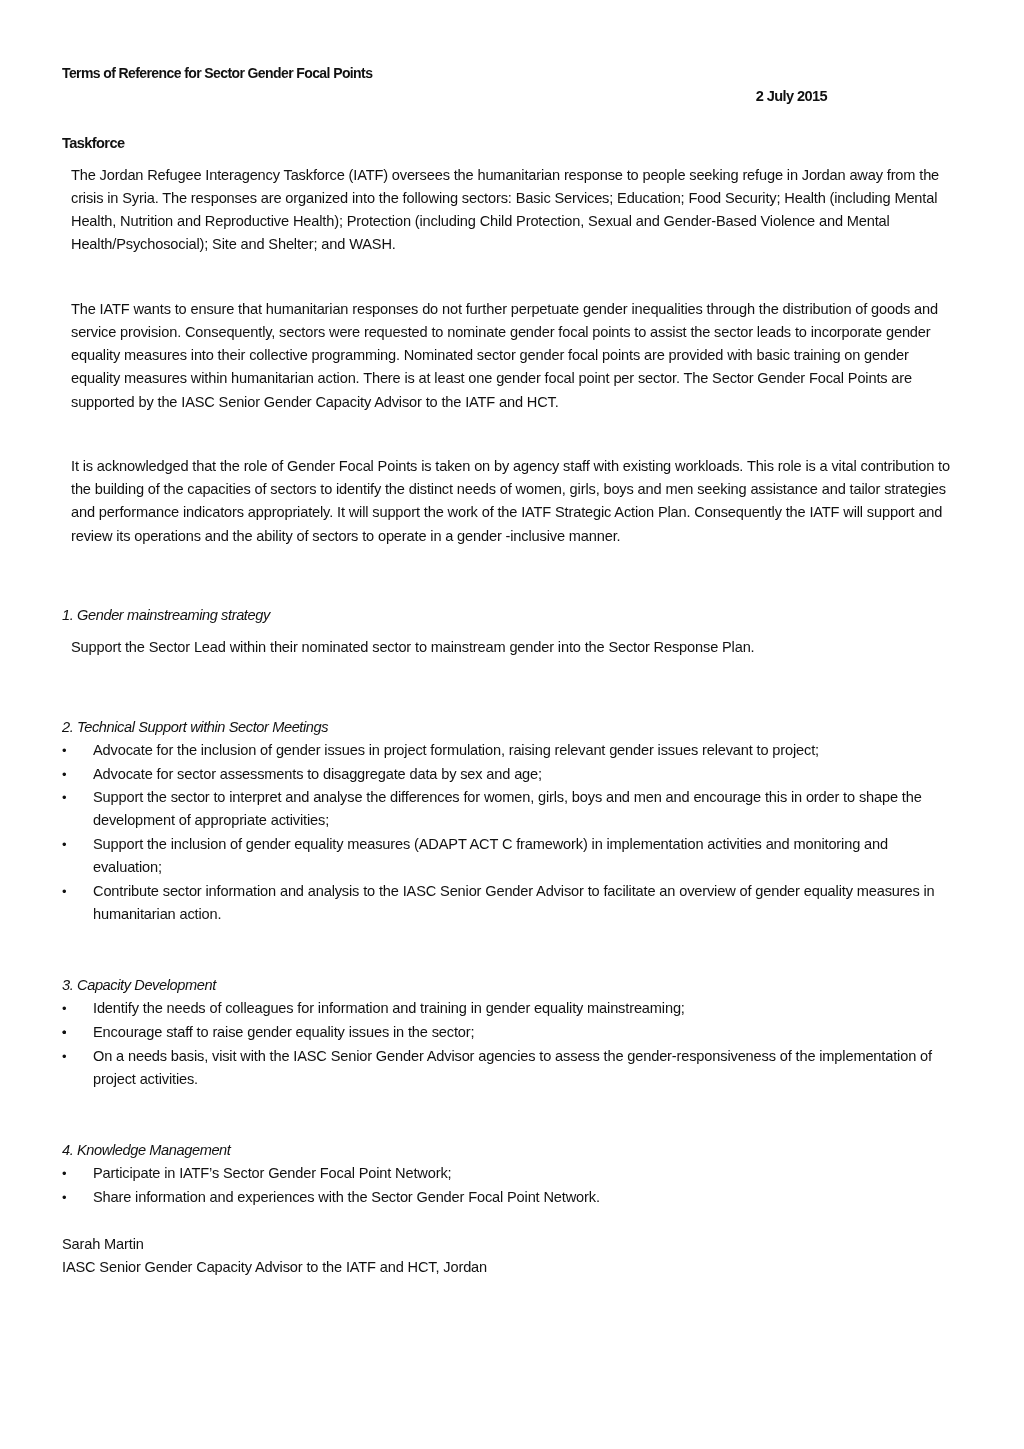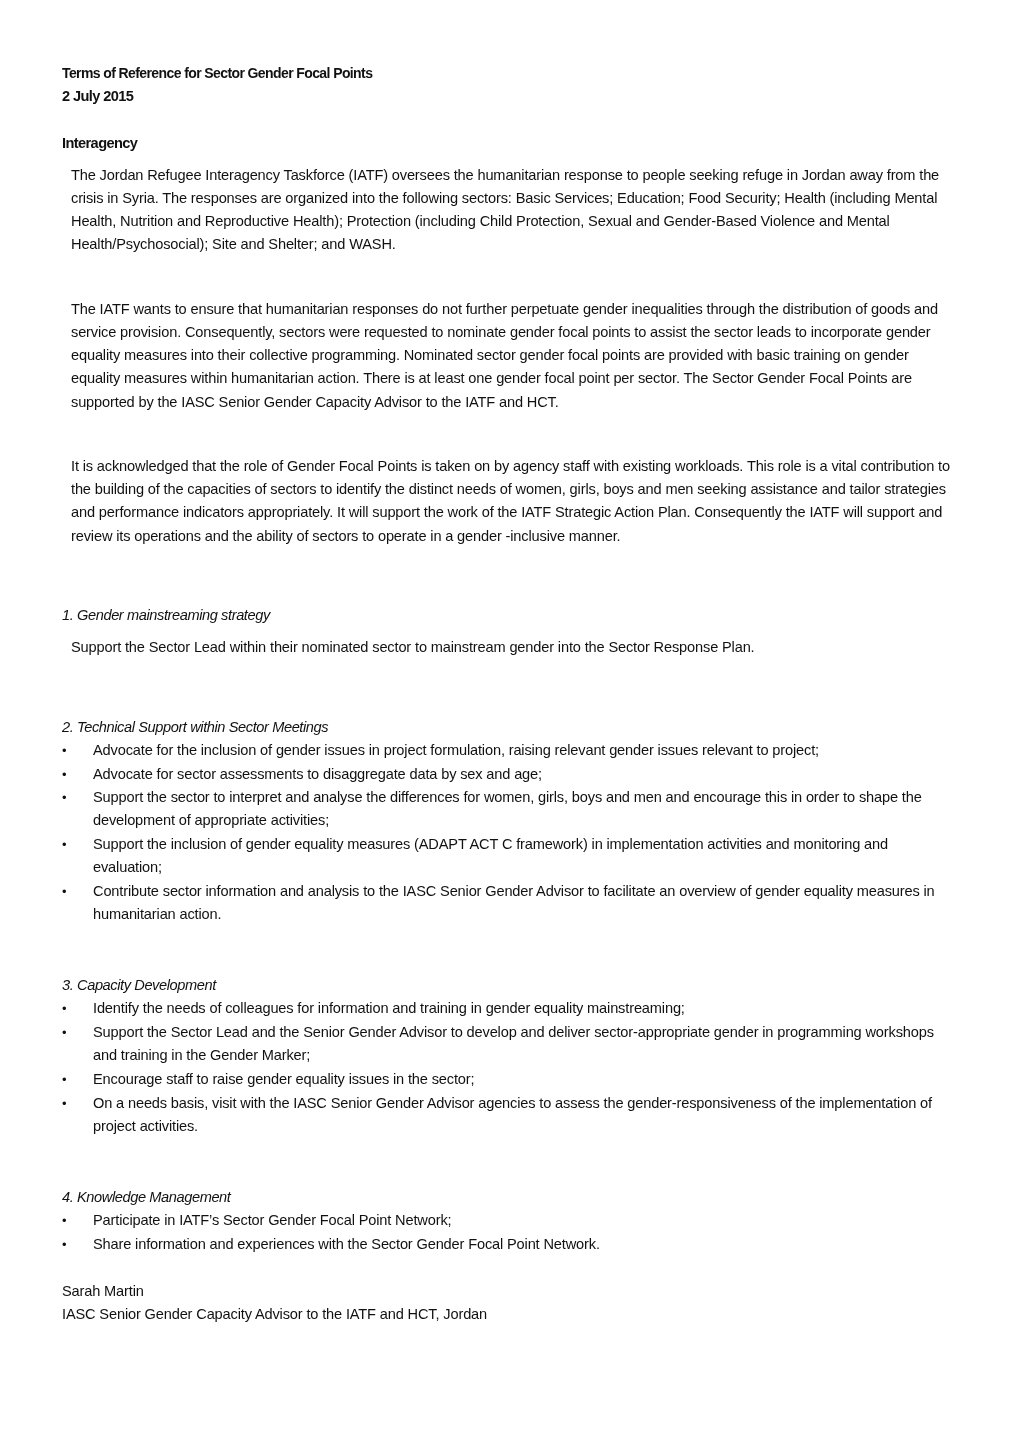--- a/index.html
+++ b/index.html
@@ -4,38 +4,38 @@
 <style>
   html, body { margin: 0; padding: 0; background: #ffffff; }
   body { width: 1024px; height: 1449px; position: relative; overflow: hidden; }
   .page {
     position: absolute; left: 62px; top: 62px; width: 898px;
     font-family: "Liberation Sans", sans-serif;
     font-size: 14.6px; line-height: 23.2px; color: #111111;
     letter-spacing: -0.15px;
   }
   .title { font-weight: bold; font-size: 14px; letter-spacing: -0.6px; }
-  .date-row { text-align: left; font-weight: bold; letter-spacing: -0.6px; padding-right: 133px; }
+  .date-row { text-align: right; font-weight: bold; letter-spacing: -0.6px; padding-right: 133px; }
   .heading { font-weight: bold; letter-spacing: -0.6px; }
   .gap { height: 23.2px; }
   .sub { font-style: italic; letter-spacing: -0.4px; margin-top: 24px; }
   p { margin: 9px; }
   ul { list-style: none; margin: 0; padding: 0; }
   li { position: relative; padding-left: 31px; margin-bottom: 0.5px; }
   li .bullet { position: absolute; left: 0; top: 0; width: 10px; font-size: 13px; }
 </style>
 </head>
 <body>
 
 <div class="page">
   <div class="title">Terms of Reference for Sector Gender Focal Points</div>
   <div class="date-row">2 July 2015</div>
   <div class="gap"></div>
 
-  <div class="heading">Interagency</div>
+  <div class="heading">Taskforce</div>
   <p>The Jordan Refugee Interagency Taskforce (IATF) oversees the humanitarian response to people seeking refuge in Jordan away from the crisis in Syria. The responses are organized into the following sectors: Basic Services; Education; Food Security; Health (including Mental Health, Nutrition and Reproductive Health); Protection (including Child Protection, Sexual and Gender-Based Violence and Mental Health/Psychosocial); Site and Shelter; and WASH.</p>
   <div class="gap"></div>
   <p>The IATF wants to ensure that humanitarian responses do not further perpetuate gender inequalities through the distribution of goods and service provision. Consequently, sectors were requested to nominate gender focal points to assist the sector leads to incorporate gender equality measures into their collective programming. Nominated sector gender focal points are provided with basic training on gender equality measures within humanitarian action. There is at least one gender focal point per sector. The Sector Gender Focal Points are supported by the IASC Senior Gender Capacity Advisor to the IATF and HCT.</p>
   <div class="gap"></div>
   <p>It is acknowledged that the role of Gender Focal Points is taken on by agency staff with existing workloads. This role is a vital contribution to the building of the capacities of sectors to identify the distinct needs of women, girls, boys and men seeking assistance and tailor strategies and performance indicators appropriately. It will support the work of the IATF Strategic Action Plan. Consequently the IATF will support and review its operations and the ability of sectors to operate in a gender -inclusive manner.</p>
   <div class="gap"></div>
 
 
   <div class="sub">1. Gender mainstreaming strategy</div>
   <p>Support the Sector Lead within their nominated sector to mainstream gender into the Sector Response Plan.</p>
@@ -47,21 +47,21 @@
     <li><span class="bullet">•</span><span>Advocate for sector assessments to disaggregate data by sex and age;</span></li>
     <li><span class="bullet">•</span><span>Support the sector to interpret and analyse the differences for women, girls, boys and men and encourage this in order to shape the development of appropriate activities;</span></li>
     <li><span class="bullet">•</span><span>Support the inclusion of gender equality measures (ADAPT ACT C framework) in implementation activities and monitoring and evaluation;</span></li>
     <li><span class="bullet">•</span><span>Contribute sector information and analysis to the IASC Senior Gender Advisor to facilitate an overview of gender equality measures in humanitarian action.</span></li>
   </ul>
   <div class="gap"></div>
 
   <div class="sub">3. Capacity Development</div>
   <ul>
     <li><span class="bullet">•</span><span>Identify the needs of colleagues for information and training in gender equality mainstreaming;</span></li>
-    <li><span class="bullet">•</span><span>Support the Sector Lead and the Senior Gender Advisor to develop and deliver sector-appropriate gender in programming workshops and training in the Gender Marker;</span></li>
+    <li><span class="bullet">•</span></li>
     <li><span class="bullet">•</span><span>Encourage staff to raise gender equality issues in the sector;</span></li>
     <li><span class="bullet">•</span><span>On a needs basis, visit with the IASC Senior Gender Advisor agencies to assess the gender-responsiveness of the implementation of project activities.</span></li>
   </ul>
   <div class="gap"></div>
 
   <div class="sub">4. Knowledge Management</div>
   <ul>
     <li><span class="bullet">•</span><span>Participate in IATF’s Sector Gender Focal Point Network;</span></li>
     <li><span class="bullet">•</span><span>Share information and experiences with the Sector Gender Focal Point Network.</span></li>
   </ul>

